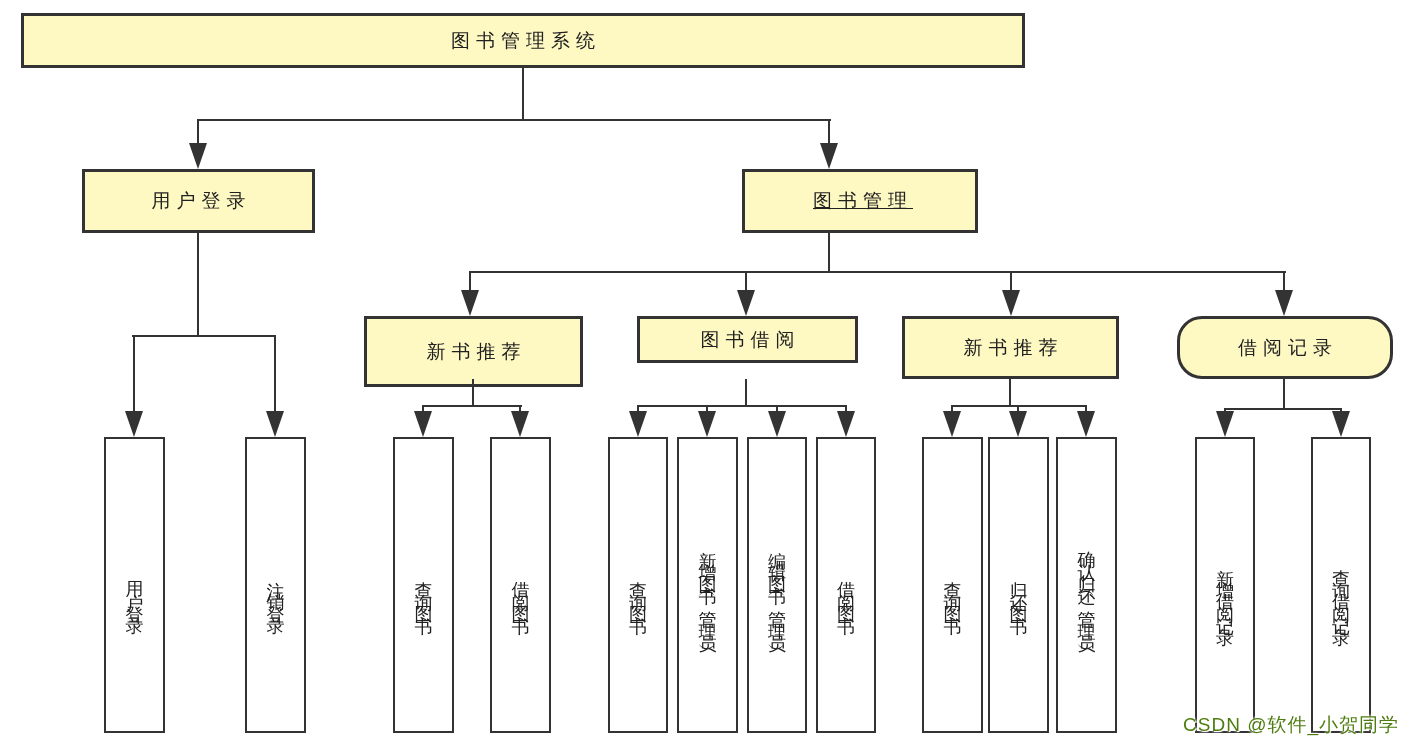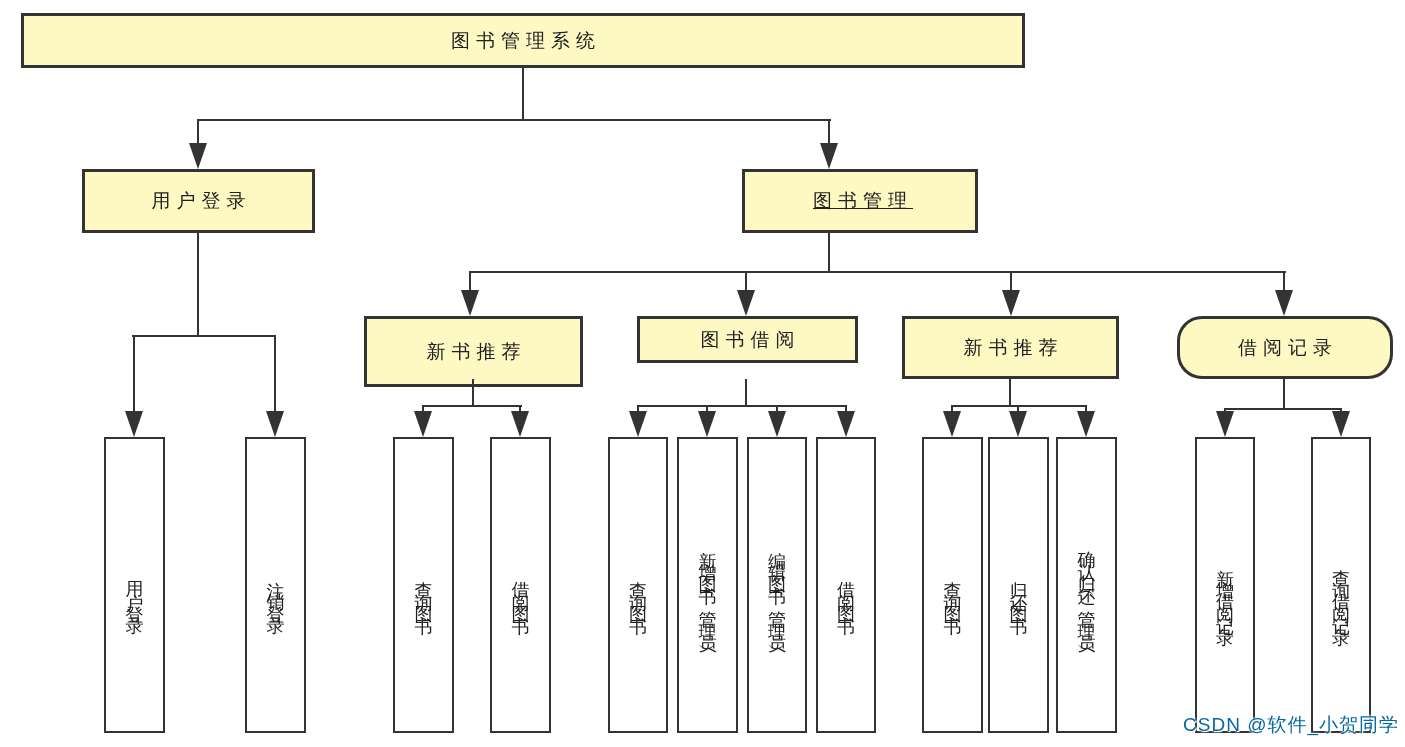--- a/index.html
+++ b/index.html
@@ -30,21 +30,21 @@
   .hline{position:absolute;height:2px;background:#333333;}
   .vline{position:absolute;width:2px;background:#333333;}
   .arrow{
     position:absolute;width:0;height:0;
     border-left:9px solid transparent;
     border-right:9px solid transparent;
     border-top:26px solid #333333;
   }
   .watermark{
     position:absolute;right:6px;top:712px;
-    font-size:19px;color:#0369a1;letter-spacing:1px;
+    font-size:19px;color:#4d7c0f;letter-spacing:1px;
     text-shadow:0 0 3px #ffffff,0 0 3px #ffffff,1px 1px 0 #ffffff;
     white-space:nowrap;
   }
 </style>
 </head>
 <body>
 
 <div id="stage">
 
   <div class="node" style="left:21px;top:13px;width:1004px;height:55px;">

